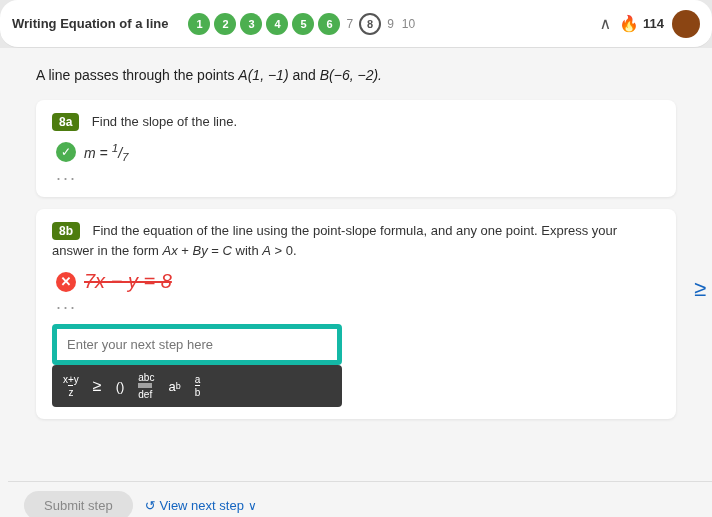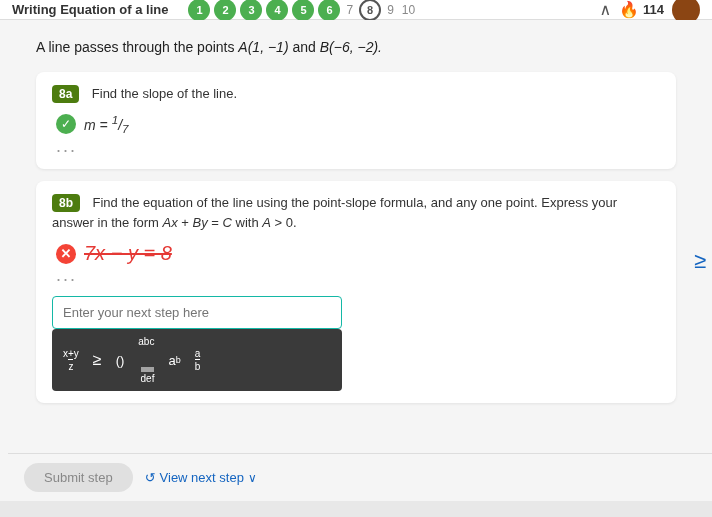--- a/index.html
+++ b/index.html
@@ -8,26 +8,27 @@
       background: #e8e8e8;
       width: 712px;
       height: 517px;
       overflow: hidden;
       position: relative;
     }
 
     
     .top-bar {
       background: #fff;
-      height: 20px;
+      height: 48px;
       display: flex;
       align-items: center;
       padding: 0 12px;
       border-bottom: 1px solid #ddd;
       position: relative;
+      border-radius: 18px;
     }
     .top-bar-title {
       font-size: 13px;
       font-weight: bold;
       color: #333;
       flex: 0 0 auto;
     }
     .step-indicators {
       display: flex;
       align-items: center;
@@ -187,21 +188,21 @@
     .crossed-answer {
       color: #e53935;
       text-decoration: line-through;
       font-size: 20px;
       font-style: italic;
     }
 
     
     .input-area {
       background: #fff;
-      border: 1px solid #14b8a6;
+      border: 5px solid #14b8a6;
       border-radius: 4px;
       padding: 8px 10px;
       width: 290px;
       margin-top: 10px;
       font-size: 13px;
       color: #999;
       outline: none;
     }
 
     
@@ -349,21 +350,21 @@
     <div class="math-toolbar">
       <button class="math-toolbar-btn fraction">
         <span style="display:flex;flex-direction:column;align-items:center;line-height:1.1;font-size:10px;">
           <span>x+y</span>
           <span style="border-top:1px solid #fff;padding-top:1px;">z</span>
         </span>
       </button>
       <button class="math-toolbar-btn" style="font-size:16px;">≥</button>
       <button class="math-toolbar-btn">()</button>
       <button class="math-toolbar-btn fraction">
-        <span style="display:flex;flex-direction:column;align-items:flex-end;line-height:1.1;font-size:10px;gap:20px;">
+        <span style="display:flex;flex-direction:column;align-items:flex-start;line-height:1.1;font-size:10px;">
           <span>abc</span>
           <span style="border-top:5px solid #a3a3a3;padding-top:1px;">def</span>
         </span>
       </button>
       <button class="math-toolbar-btn">a<sup style="font-size:9px;">b</sup></button>
       <button class="math-toolbar-btn fraction">
         <span style="display:flex;flex-direction:column;align-items:center;line-height:1.1;font-size:10px;">
           <span>a</span>
           <span style="border-top:1px solid #fff;padding-top:1px;">b</span>
         </span>

